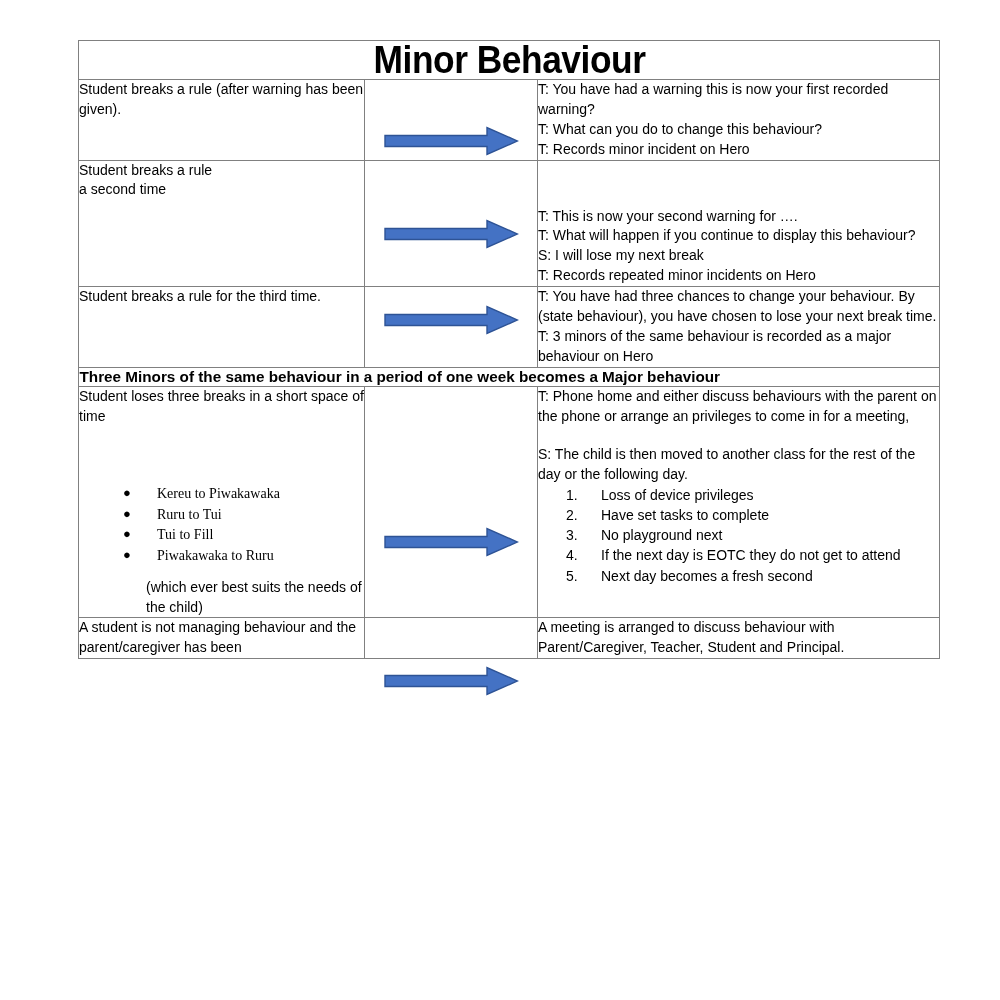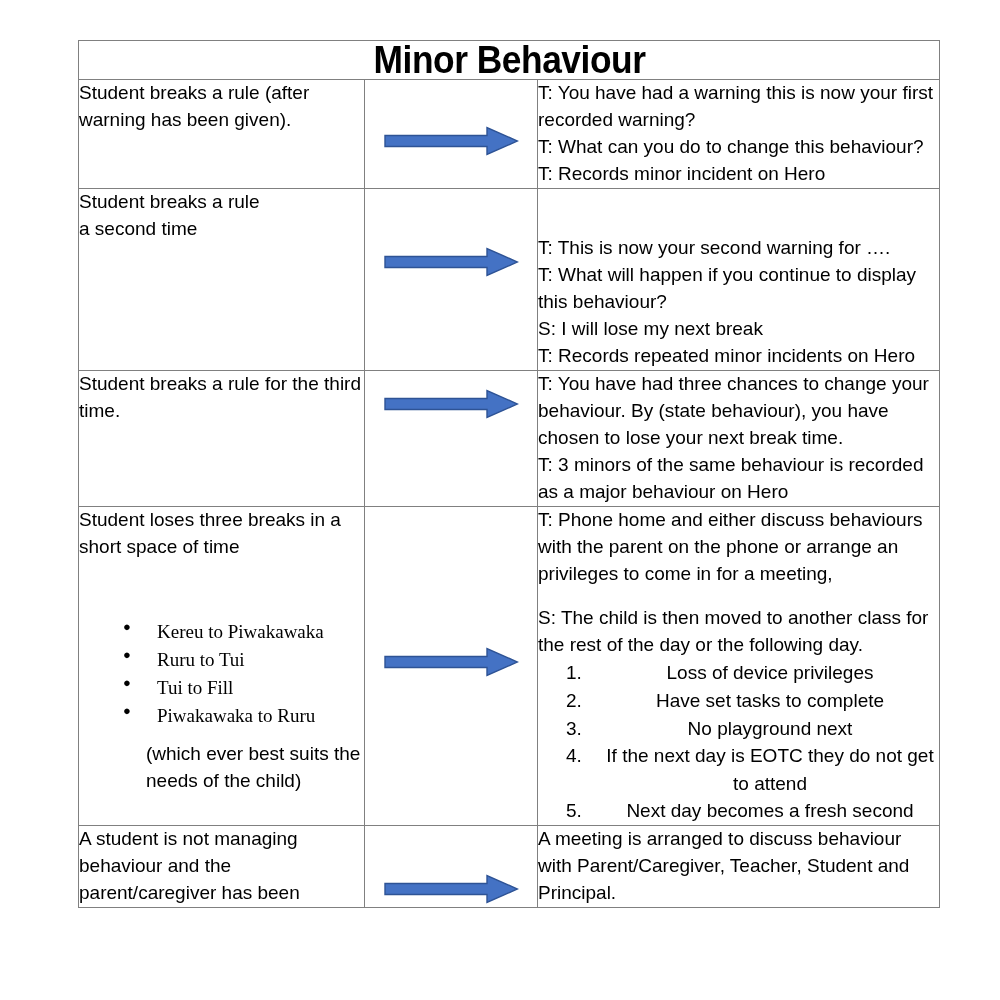--- a/index.html
+++ b/index.html
@@ -64,21 +64,21 @@
     line-height: 1.2;
     padding: 3px 0 4px 6px;
     white-space: nowrap;
     font-family: "Liberation Sans Narrow", "Liberation Sans", sans-serif;
     transform: scaleX(0.985);
     transform-origin: left center;
   }
 
   
   .cell {
-    font-size: 19px;
+    font-size: 14px;
     line-height: 1.42;
     padding: 6px 7px 7px 7px;
   }
   .cell p {
     margin: 0;
   }
   .cell .spacer {
     height: 46px;
   }
   .cell .gap {
@@ -136,21 +136,20 @@
     margin: 0;
     padding: 0;
     list-style: none;
     counter-reset: numlist;
   }
   ol.numbers > li {
     position: relative;
     padding-left: 63px;
     line-height: 1.45;
     counter-increment: numlist;
-    text-align: center;
   }
   ol.numbers > li::before {
     content: counter(numlist) ".";
     position: absolute;
     left: 28px;
     top: 0;
   }
 </style>
 </head>
 <body>
@@ -219,20 +218,23 @@
             </svg>
           </div>
         </td>
         <td class="cell">
           <p>T: You have had three chances to change your behaviour. By (state behaviour), you have chosen to lose your next break time.</p>
           <p>T: 3 minors of the same behaviour is recorded as a major behaviour on Hero</p>
         </td>
       </tr>
 
 
+      <tr>
+        <td colspan="3" class="banner-row">Three Minors of the same behaviour in a period of one week becomes a Major behaviour</td>
+      </tr>
 
 
       <tr>
         <td class="cell">
           <p>Student loses three breaks in a short space of time</p>
           <div class="spacer"></div>
           <ul class="bullets">
             <li>Kereu to Piwakawaka</li>
             <li>Ruru to Tui</li>
             <li>Tui to Fill</li>

